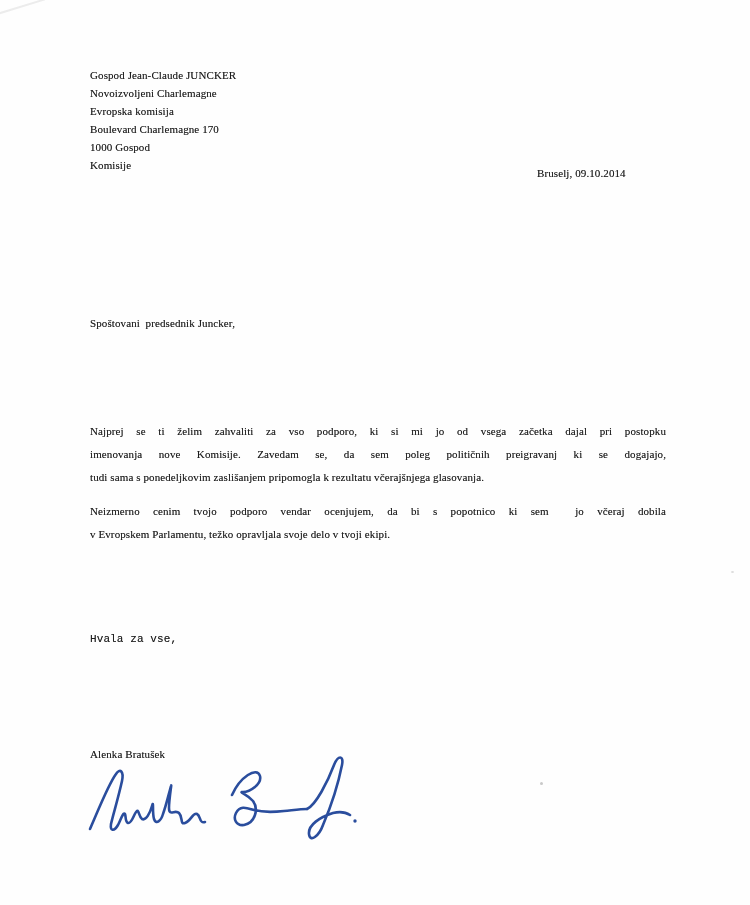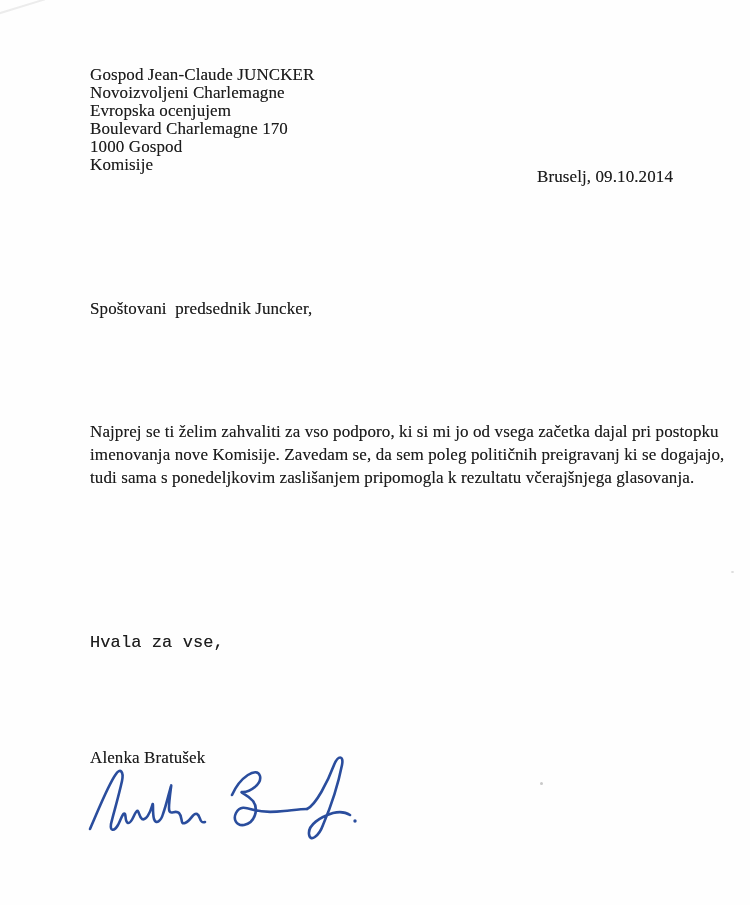--- a/index.html
+++ b/index.html
@@ -10,41 +10,41 @@
   .page {
     position: relative;
     width: 750px;
     height: 905px;
     background: #fefefe;
     overflow: hidden;
     font-family: "Liberation Serif", "DejaVu Serif", serif;
     color: #1d1d1d;
   }
   .txt {
-    font-size: 17px;
+    font-size: 11px;
     letter-spacing: 0.1px;
     text-shadow: 0 0 0.5px rgba(40,40,40,0.55);
   }
   .address-block {
     position: absolute;
     left: 90px;
     top: 66px;
     line-height: 18px;
     white-space: nowrap;
   }
   .dateline {
     position: absolute;
     left: 537px;
     top: 167px;
     white-space: nowrap;
   }
   .salutation {
     position: absolute;
     left: 90px;
-    top: 299px;
+    top: 317px;
     white-space: nowrap;
   }
   .par {
     position: absolute;
     left: 90px;
     width: 576px;
     line-height: 23px;
     margin-top: 15px;
   }
   .par .pline {
@@ -109,36 +109,40 @@
 </head>
 <body>
 
 <div class="page">
 
   <div class="artifact-corner"></div>
 
   <div class="address-block txt">
     <div>Gospod Jean-Claude JUNCKER</div>
     <div>Novoizvoljeni Charlemagne</div>
-    <div>Evropska ocenjujem</div>
+    <div>Evropska komisija</div>
     <div>Boulevard Charlemagne 170</div>
     <div>1000 Gospod</div>
     <div>Komisije</div>
   </div>
 
   <div class="dateline txt">Bruselj, 09.10.2014</div>
 
   <div class="salutation txt">Spoštovani&nbsp; predsednik Juncker,</div>
 
   <div class="par txt" id="par-1">
     <div class="pline jl">Najprej se ti želim zahvaliti za vso podporo, ki si mi jo od vsega začetka dajal pri postopku</div>
     <div class="pline jl">imenovanja nove Komisije. Zavedam se, da sem poleg političnih preigravanj ki se dogajajo,</div>
     <div class="pline">tudi sama s ponedeljkovim zaslišanjem pripomogla k rezultatu včerajšnjega glasovanja.</div>
   </div>
 
+  <div class="par txt" id="par-2">
+    <div class="pline jl">Neizmerno cenim tvojo podporo vendar ocenjujem, da bi s popotnico ki sem&nbsp; jo včeraj dobila</div>
+    <div class="pline">v Evropskem Parlamentu, težko opravljala svoje delo v tvoji ekipi.</div>
+  </div>
 
 
   <div class="closing txt">Hvala za vse,</div>
 
   <div class="signer-name txt">Alenka Bratušek</div>
 
   <svg class="signature" viewBox="0 0 272 96" aria-hidden="true">
 
     <path d="M4 76 C12 58 22 32 30 21 C34 15 38 18 36 28 C32 46 27 62 25 71 C24 78 28 79 32 72
              C35 66 37 59 39 61 C40 63 39 69 42 70 C46 71 48 60 51 58 C53 57 53 64 56 66

